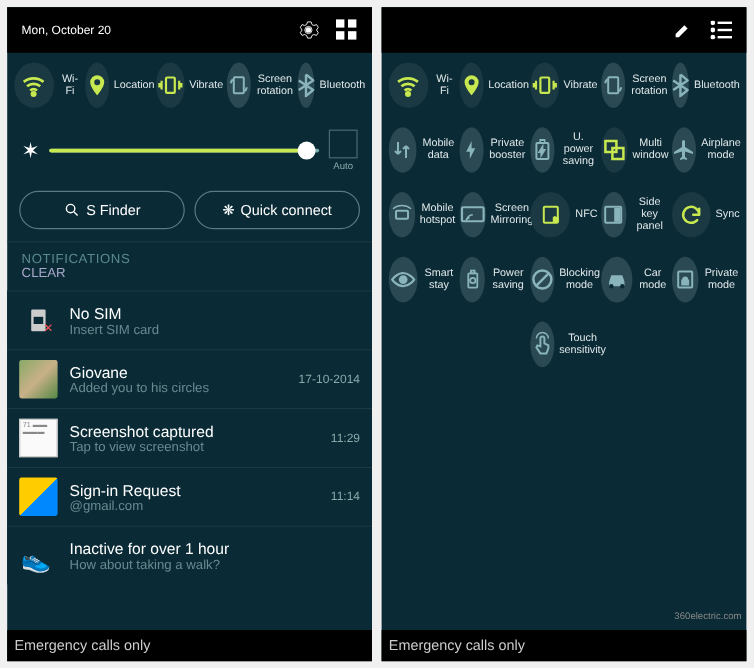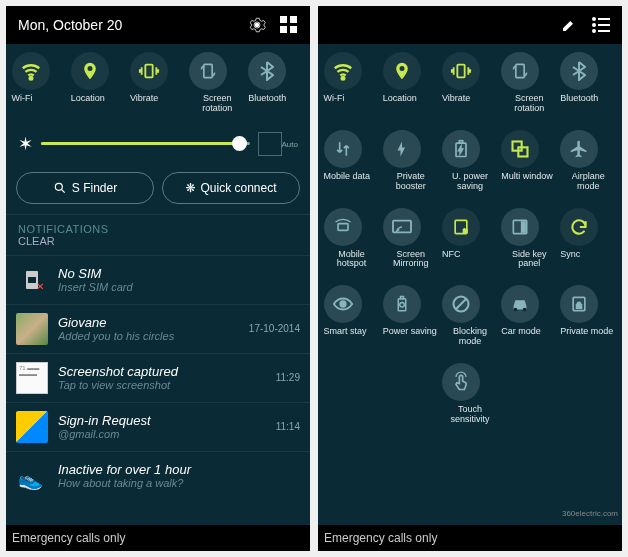--- a/index.html
+++ b/index.html
@@ -1,24 +1,24 @@
 <!DOCTYPE html>
 <html><head>
 <meta charset="utf-8">
 <style>
 * { margin: 0; padding: 0; box-sizing: border-box; font-family: Arial, sans-serif; }
 body { background: #f0f0f0; display: flex; gap: 8px; padding: 6px; width: 628px; height: 557px; }
 .panel { background: #0a2a35; flex: 1; display: flex; flex-direction: column; position: relative; }
 .header { background: #000; color: #fff; padding: 10px 12px; display: flex; align-items: center; justify-content: space-between; }
-.header-date { font-size: 14px; }
+.header-date { font-size: 10px; }
 .header-icons { display: flex; gap: 14px; align-items: center; }
 .hicon { width: 18px; height: 18px; display: flex; align-items: center; justify-content: center; }
 
 .toggle-row { display: flex; justify-content: space-around; padding: 8px 4px; }
-.toggle { display: flex; flex-direction: column; align-items: flex-start; gap: 4px; width: 56px; }
+.toggle { display: flex; flex-direction: row; align-items: center; gap: 4px; width: 56px; }
 .tcircle { width: 38px; height: 38px; border-radius: 50%; display: flex; align-items: center; justify-content: center; }
 .tcircle.on { background: #1a3942; }
 .tcircle.off { background: #2a4952; }
 .tlabel { font-size: 9px; color: #e0e8ea; text-align: center; line-height: 1.1; }
 
 .brightness { display: flex; align-items: center; gap: 8px; padding: 10px 12px; }
 .bicon { color: #fff; font-size: 18px; }
 .slider { flex: 1; height: 3px; background: #7aa; position: relative; border-radius: 2px; }
 .slider-fill { height: 100%; background: #c7e84f; border-radius: 2px; position: relative; }
 .slider-thumb { position: absolute; right: -8px; top: -6px; width: 15px; height: 15px; border-radius: 50%; background: #fff; }
@@ -27,21 +27,21 @@
 
 .btn-row { display: flex; gap: 8px; padding: 6px 10px 10px; justify-content: flex-end; }
 .pill { flex: 1; border: 1px solid #5a7a82; border-radius: 20px; padding: 8px 4px; color: #fff; font-size: 12px; display: flex; align-items: center; justify-content: center; gap: 5px; }
 
 .section-head { display: flex; justify-content: flex-start; padding: 8px 12px; border-top: 1px solid #1a3942; flex-direction: column; }
 .sh-left { font-size: 11px; color: #5a8a92; letter-spacing: 0.5px; }
 .sh-right { font-size: 11px; color: #aac; }
 
 .notif { display: flex; align-items: center; padding: 8px 10px; gap: 10px; border-top: 1px solid #1a3942; background: #0a2a35; }
 .nicon { width: 32px; height: 32px; display: flex; align-items: center; justify-content: center; flex-shrink: 0; }
-.ntext { flex: 1; min-width: 0; font-style: italic; }
+.ntext { flex: 1; min-width: 0; }
 .ntitle { color: #fff; font-size: 13px; }
 .nsub { color: #6a8a92; font-size: 11px; white-space: nowrap; overflow: hidden; text-overflow: ellipsis; }
 .ntime { color: #8aa; font-size: 10px; flex-shrink: 0; }
 
 .footer { background: #000; color: #ccc; text-align: left; padding: 6px; font-size: 12px; margin-top: auto; }
 
 .toggle-grid { flex: 1; display: flex; flex-direction: column; justify-content: flex-start; }
 .watermark { position: absolute; bottom: 33px; right: 4px; font-size: 8px; color: #888; }
 
 svg { display: block; }
@@ -116,21 +116,21 @@
   </div>
     </div>
 
   <div class="brightness">
     <span class="bicon">✶</span>
     <div class="slider">
       <div class="slider-fill" id="bfill" style="width: 95%;">
           <div class="slider-thumb"></div>
         </div>
     </div>
-    <div style="display:flex;flex-direction:row;align-items:center">
+    <div style="display:flex;flex-direction:column;align-items:center">
       <div class="autobox"></div>
       <span class="autolabel">Auto</span>
     </div>
   </div>
 
   <div class="btn-row">
     <div class="pill">
       <svg width="14" height="14" viewBox="0 0 24 24" fill="none" stroke="#fff" stroke-width="2">
           <circle cx="10" cy="10" r="6"></circle>
           <line x1="15" y1="15" x2="20" y2="20"></line>

